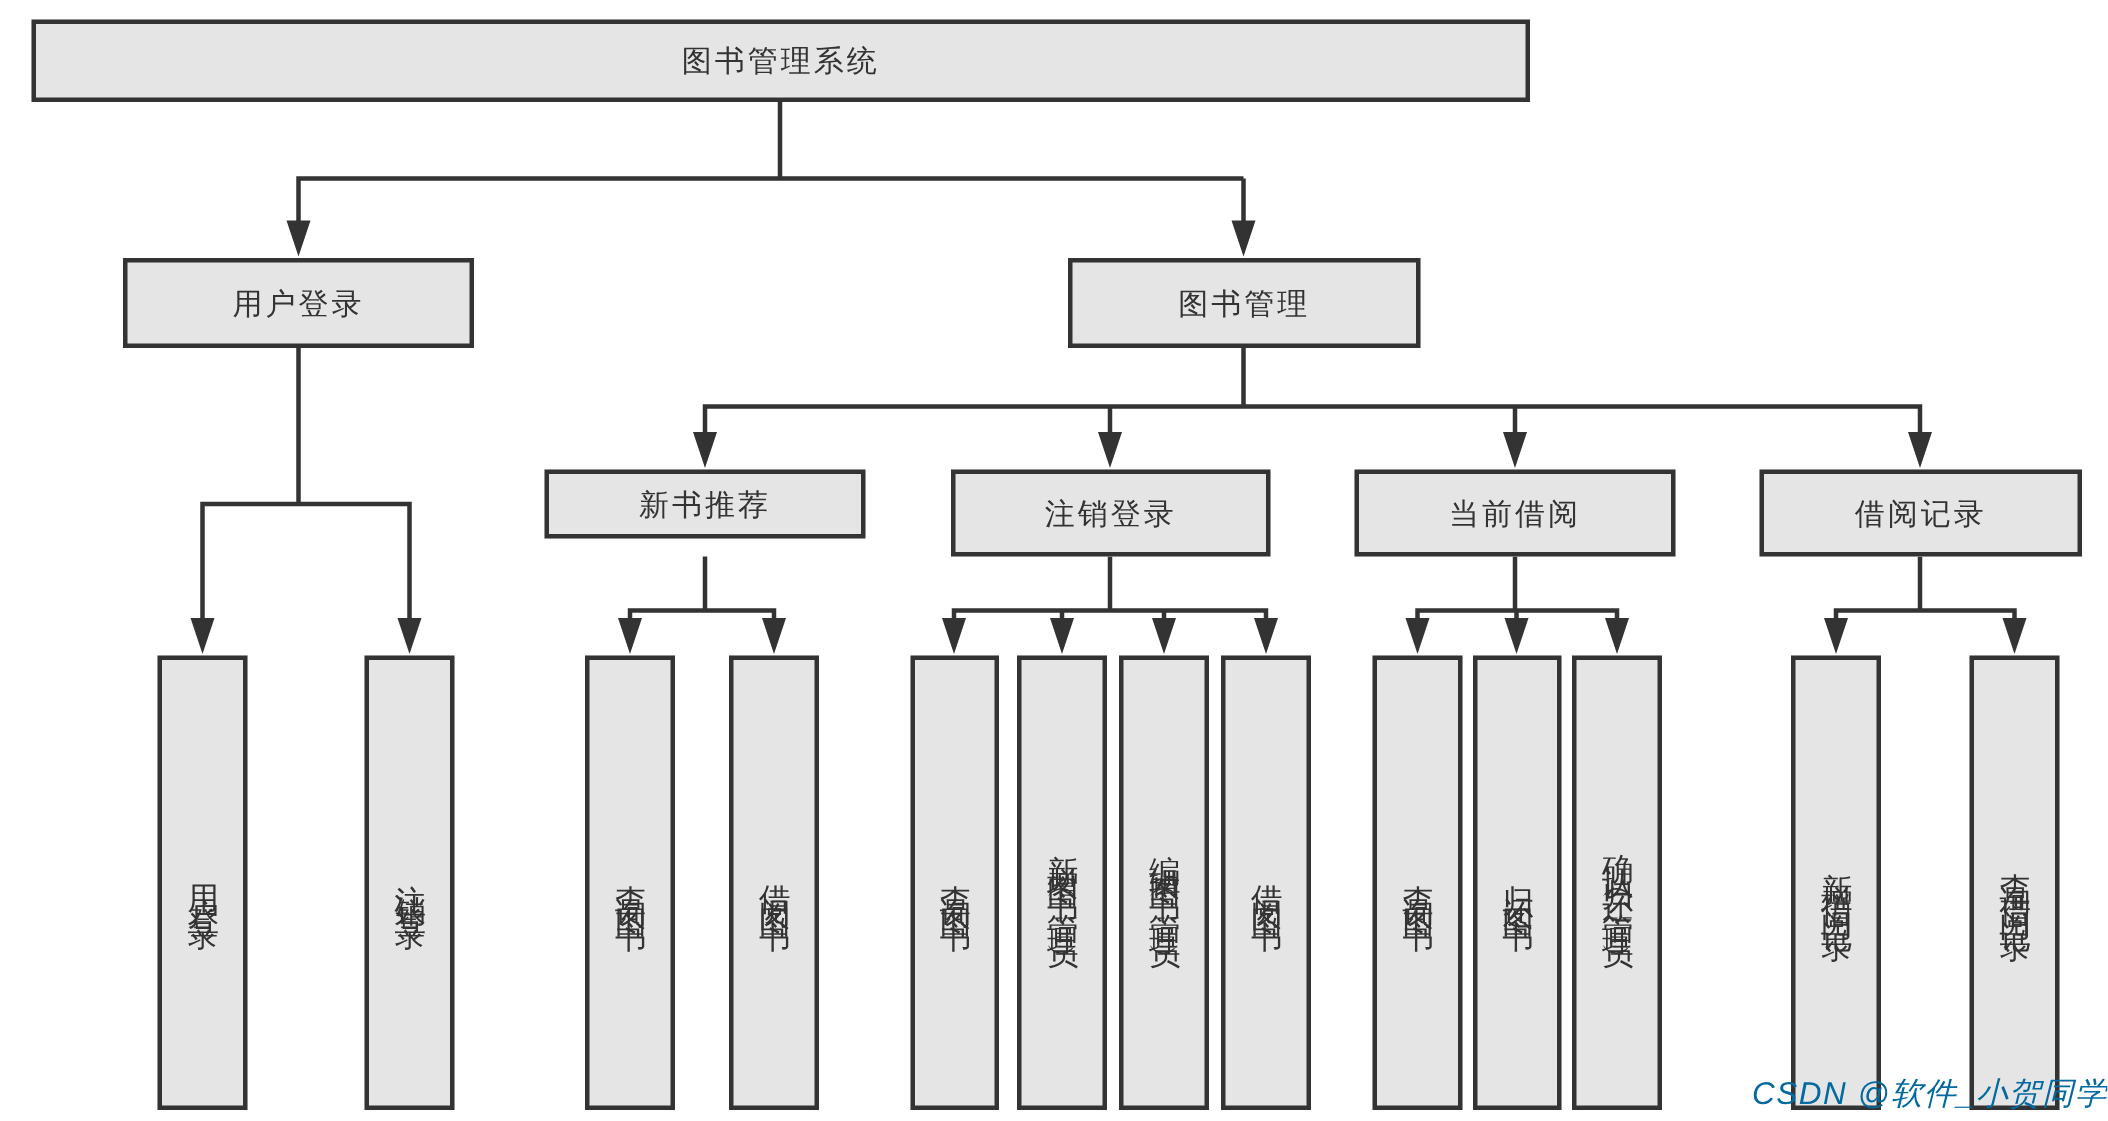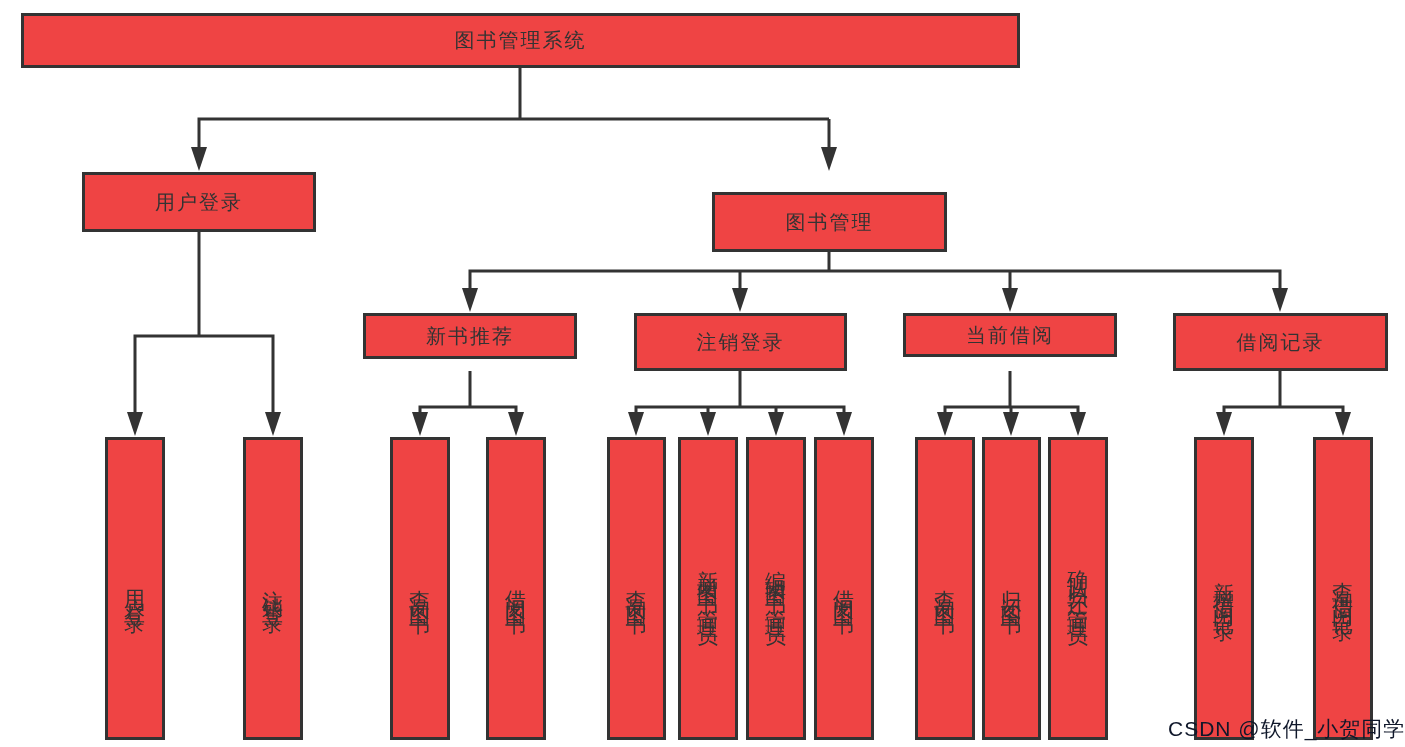--- a/index.html
+++ b/index.html
@@ -19,21 +19,21 @@
     position: absolute;
     left: 0;
     top: 0;
     width: 1405px;
     height: 747px;
     z-index: 1;
   }
   .node {
     position: absolute;
     box-sizing: border-box;
-    background: #ef4444;
+    background: #e5e5e5;
     border: 3px solid #333333;
     color: #333333;
     display: flex;
     align-items: center;
     justify-content: center;
     z-index: 2;
   }
   .node.h {
     font-size: 20px;
     letter-spacing: 2px;
@@ -43,24 +43,25 @@
     writing-mode: vertical-rl;
     font-size: 21px;
     letter-spacing: 8px;
     line-height: 1;
   }
   .watermark {
     position: absolute;
     left: 1168px;
     top: 715px;
     font-size: 21px;
-    color: #0f172a;
+    color: #0369a1;
     letter-spacing: 1px;
     white-space: nowrap;
     z-index: 5;
+    font-style: italic;
   }
 </style>
 </head>
 <body>
 
 <div class="canvas">
 
   <svg class="connectors" viewBox="0 0 1405 747" xmlns="http://www.w3.org/2000/svg">
     <g stroke="#333333" stroke-width="3" fill="none">
 
@@ -104,25 +105,25 @@
       <polygon points="1070,412 1086,412 1078,436"></polygon>
 
       <polygon points="1216,412 1232,412 1224,436"></polygon>
       <polygon points="1335,412 1351,412 1343,436"></polygon>
     </g>
   </svg>
 
   <div class="node h" style="left:21px; top:13px; width:999px; height:55px;">图书管理系统</div>
 
   <div class="node h" style="left:82px; top:172px; width:234px; height:60px;">用户登录</div>
-  <div class="node h" style="left:712px; top:172px; width:235px; height:60px;margin-top:20px;">图书管理</div>
+  <div class="node h" style="left:712px; top:172px; width:235px; height:60px;">图书管理</div>
 
   <div class="node h" style="left:363px; top:313px; width:214px; height:46px;">新书推荐</div>
   <div class="node h" style="left:634px; top:313px; width:213px; height:58px;">注销登录</div>
-  <div class="node h" style="left:903px; top:313px; width:214px; height:44px;">当前借阅</div>
+  <div class="node h" style="left:903px; top:313px; width:214px; height:58px;">当前借阅</div>
   <div class="node h" style="left:1173px; top:313px; width:215px; height:58px;">借阅记录</div>
 
   <div class="node leaf" style="left:105px; top:437px; width:60px; height:303px;">用户登录</div>
   <div class="node leaf" style="left:243px; top:437px; width:60px; height:303px;">注销登录</div>
 
   <div class="node leaf" style="left:390px; top:437px; width:60px; height:303px;">查询图书</div>
   <div class="node leaf" style="left:486px; top:437px; width:60px; height:303px;">借阅图书</div>
 
   <div class="node leaf" style="left:607px; top:437px; width:59px; height:303px;">查询图书</div>
   <div class="node leaf" style="left:678px; top:437px; width:60px; height:303px;">新增图书（管理员）</div>

